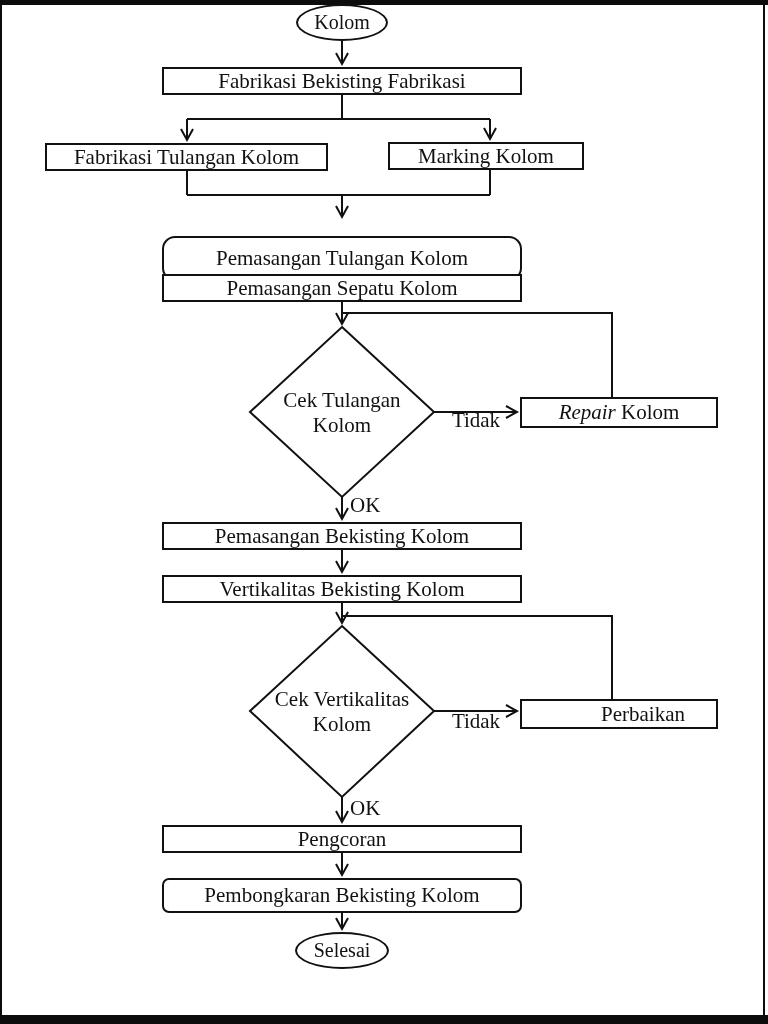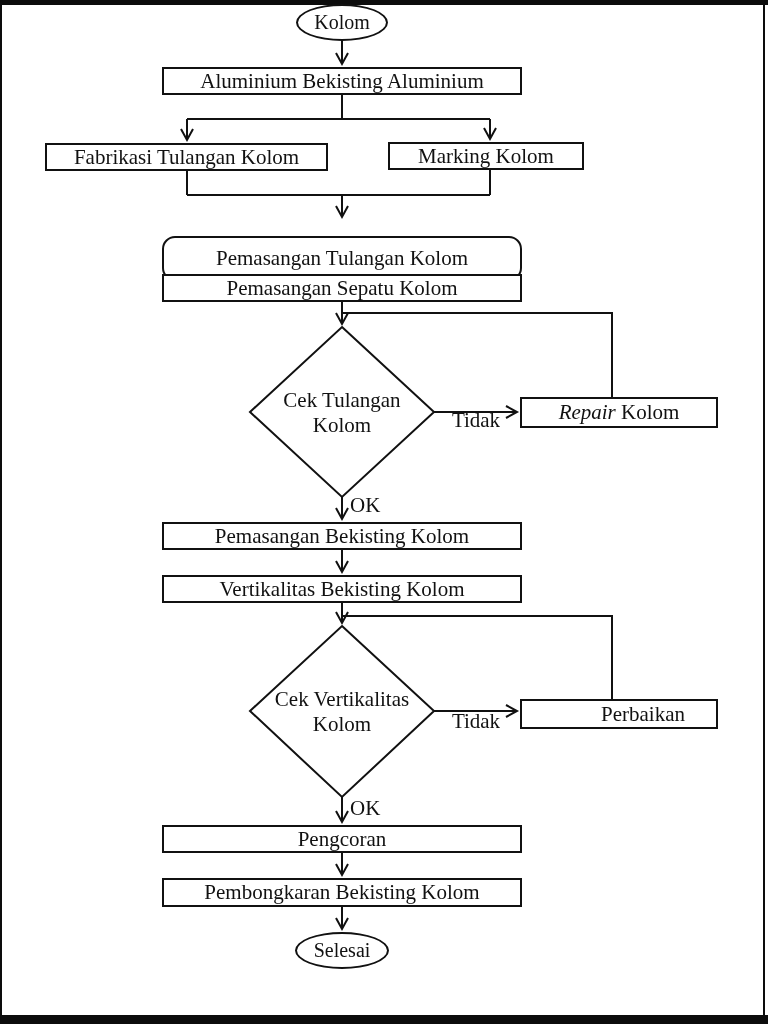--- a/index.html
+++ b/index.html
@@ -92,21 +92,21 @@
 
       <line x1="342" y1="907" x2="342" y2="929" marker-end="url(#ah)"></line>
 
       <polygon points="342,327 434,412 342,497 250,412" fill="#fff"></polygon>
       <polygon points="342,626 434,711 342,797 250,711" fill="#fff"></polygon>
     </g>
   </svg>
 
   <div class="node terminator" style="left:296px;top:4px;width:92px;height:37px;">Kolom</div>
 
-  <div class="node process" style="left:162px;top:67px;width:360px;height:28px;">Aluminium Bekisting Aluminium</div>
+  <div class="node process" style="left:162px;top:67px;width:360px;height:28px;">Fabrikasi Bekisting Fabrikasi</div>
 
   <div class="node process" style="left:45px;top:143px;width:283px;height:28px;">Fabrikasi Tulangan Kolom</div>
 
   <div class="node process" style="left:388px;top:142px;width:196px;height:28px;">Marking Kolom</div>
 
   <div class="node process" style="left:162px;top:236px;width:360px;height:45px;border-radius:13px;">Pemasangan Tulangan Kolom</div>
 
   <div class="node process" style="left:162px;top:274px;width:360px;height:28px;">Pemasangan Sepatu Kolom</div>
 
   <div class="dlabel" style="left:252px;top:384px;width:180px;height:58px;">Cek Tulangan
@@ -121,21 +121,21 @@
 
   <div class="node process" style="left:162px;top:575px;width:360px;height:28px;">Vertikalitas Bekisting Kolom</div>
 
   <div class="dlabel" style="left:252px;top:683px;width:180px;height:58px;">Cek Vertikalitas
 Kolom</div>
 
   <div class="node process" style="left:520px;top:699px;width:198px;height:30px;padding-left:48px;">Perbaikan</div>
 
   <div class="node process" style="left:162px;top:825px;width:360px;height:28px;">Pengcoran</div>
 
-  <div class="node process" style="left:162px;top:878px;width:360px;height:29px;">Pembongkaran Bekisting Kolom</div>
+  <div class="node process" style="left:162px;top:878px;width:360px;height:35px;border-radius:7px;">Pembongkaran Bekisting Kolom</div>
 
   <div class="node terminator" style="left:295px;top:932px;width:94px;height:37px;">Selesai</div>
 
   <div class="edge-label" style="left:446px;top:410px;width:60px;text-align:center;">Tidak</div>
   <div class="edge-label" style="left:350px;top:495px;">OK</div>
   <div class="edge-label" style="left:446px;top:711px;width:60px;text-align:center;">Tidak</div>
   <div class="edge-label" style="left:350px;top:798px;">OK</div>
 
 </div>
 

